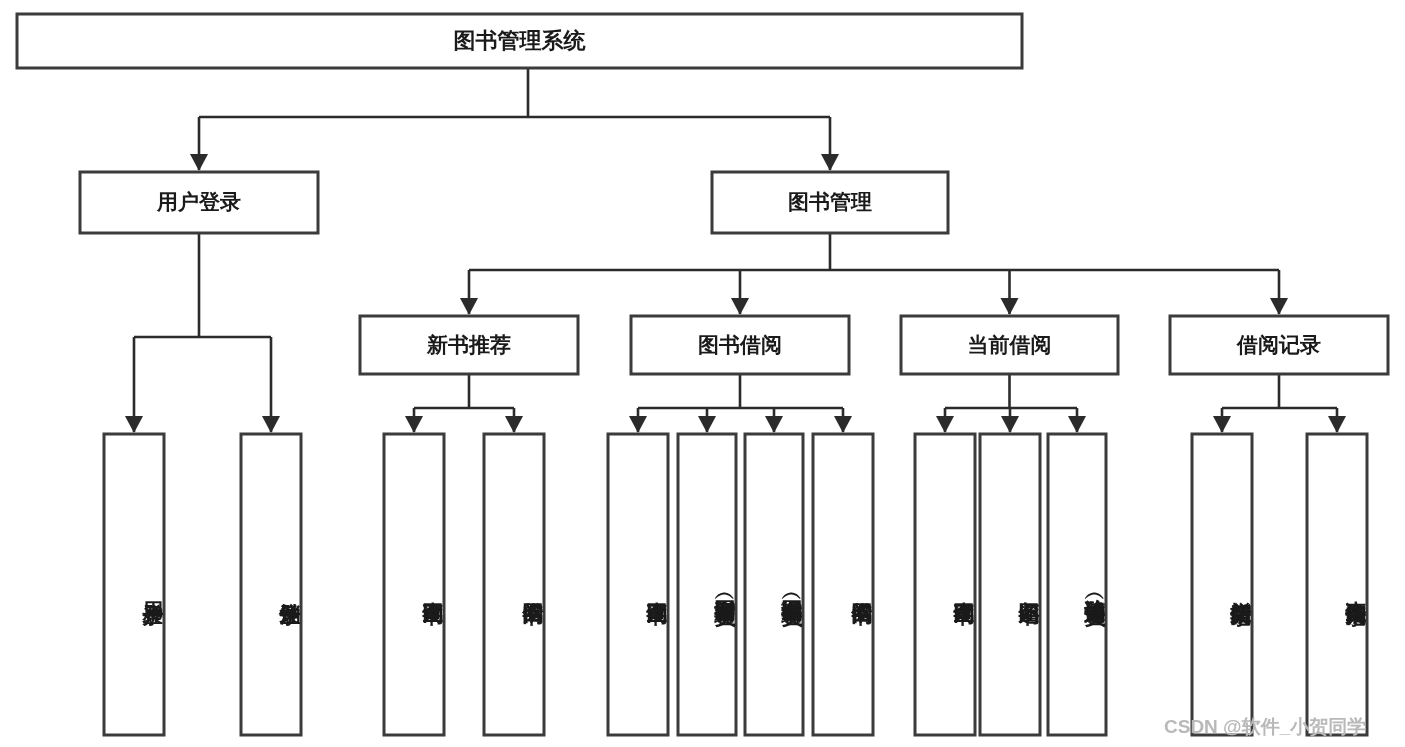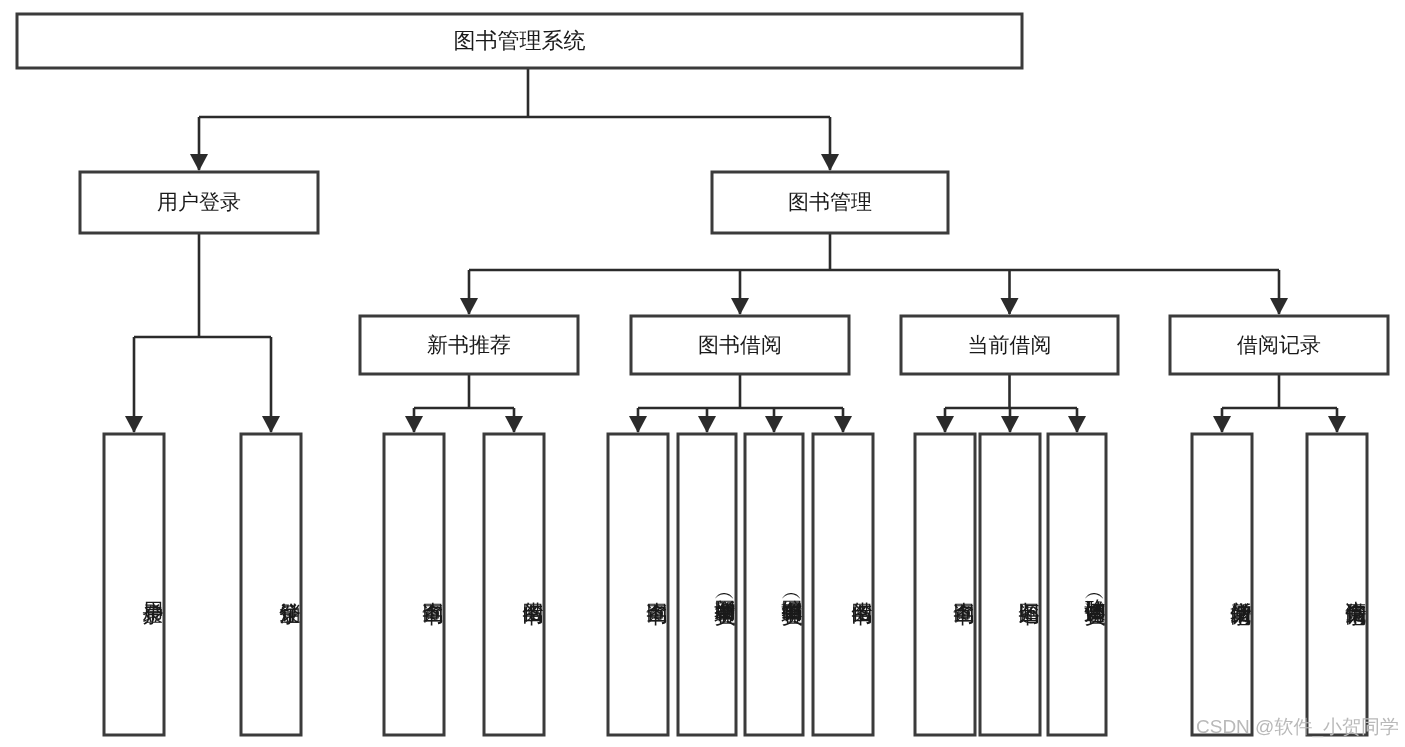--- a/index.html
+++ b/index.html
@@ -4,21 +4,21 @@
 <title>图书管理系统 功能结构图</title>
 <style>
   html,body{margin:0;padding:0;}
   body{
     width:1405px;height:747px;
     background:#ffffff;
     font-family:"Liberation Sans","DejaVu Sans",sans-serif;
     overflow:hidden;
     position:relative;
   }
-  #diagram-root{position:relative;width:1405px;height:529px;}
+  #diagram-root{position:relative;width:1405px;height:529px;font-weight:bold;}
   svg#flow{position:absolute;inset:0;width:1405px;height:747px;display:block;}
 
   .node-box{
     fill:#ffffff;
     stroke:#3b3b3b;
     stroke-width:3;
   }
   .conn{
     fill:none;
     stroke:#2b2b2b;
@@ -170,14 +170,14 @@
       <div class="vlabel" style="left: 678px; top: 446px; width: 58px; height: 281px;">新增图书（管理员）</div>
       <div class="vlabel" style="left: 745px; top: 446px; width: 58px; height: 281px;">编辑图书（管理员）</div>
       <div class="vlabel" style="left: 813px; top: 446px; width: 60px; height: 281px;">借阅图书</div>
       <div class="vlabel" style="left: 915px; top: 446px; width: 60px; height: 281px;">查询图书</div>
       <div class="vlabel" style="left: 980px; top: 446px; width: 60px; height: 281px;">归还图书</div>
       <div class="vlabel" style="left: 1048px; top: 446px; width: 58px; height: 281px;">确认归还（管理员）</div>
       <div class="vlabel" style="left: 1192px; top: 446px; width: 60px; height: 281px;">新增借阅记录</div>
       <div class="vlabel" style="left: 1307px; top: 446px; width: 60px; height: 281px;">查询借阅记录</div>
     </div>
 
-  <div class="watermark" style="left: 1196px; top: 714px;">CSDN @软件_小贺同学</div>
+  <div class="watermark" style="left: 1164px; top: 714px;">CSDN @软件_小贺同学</div>
 </div>
 
 </body></html>

